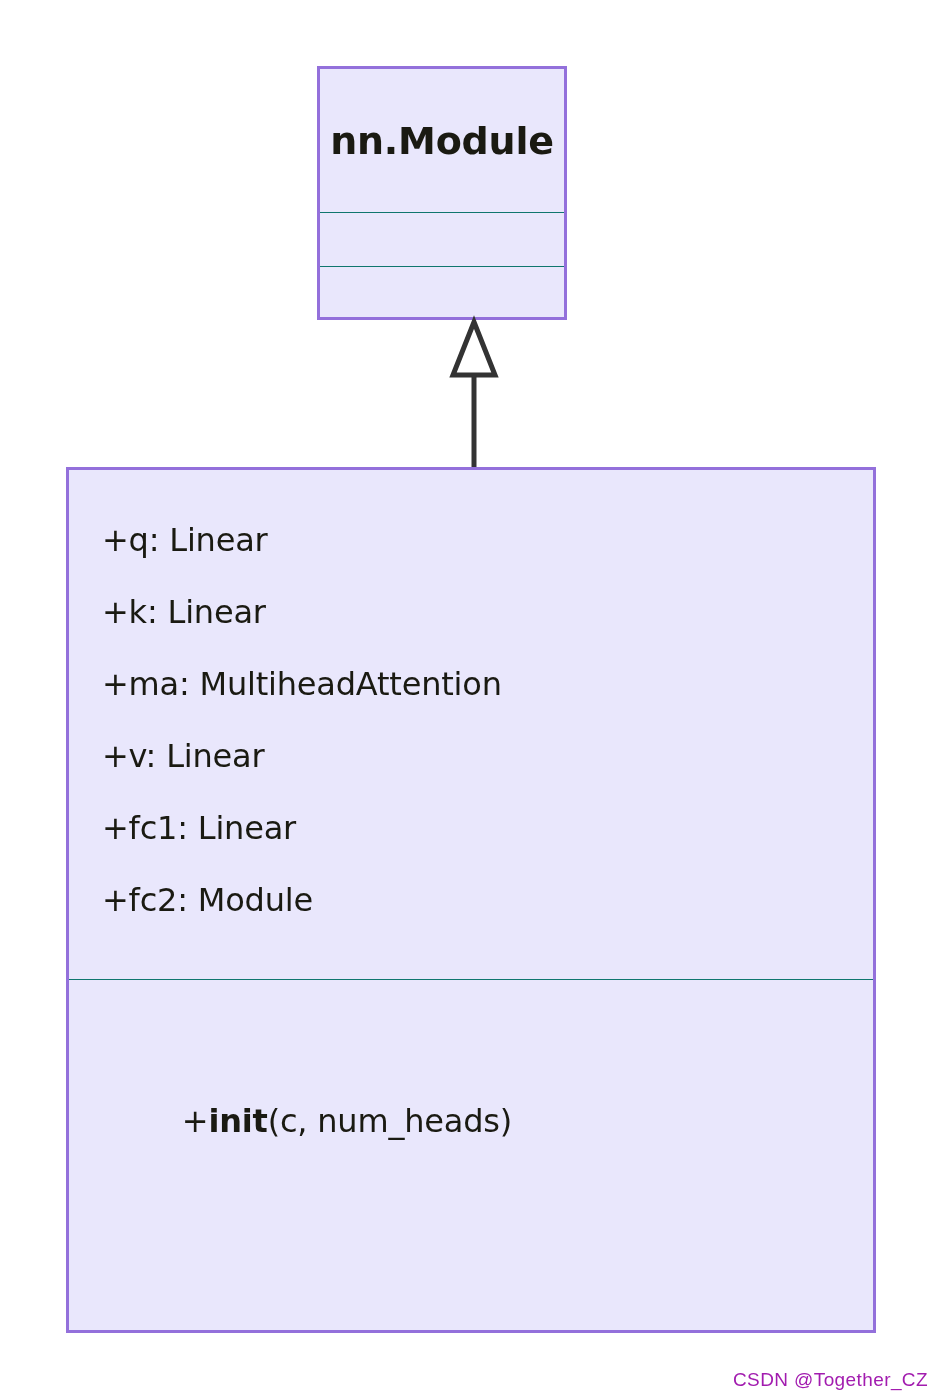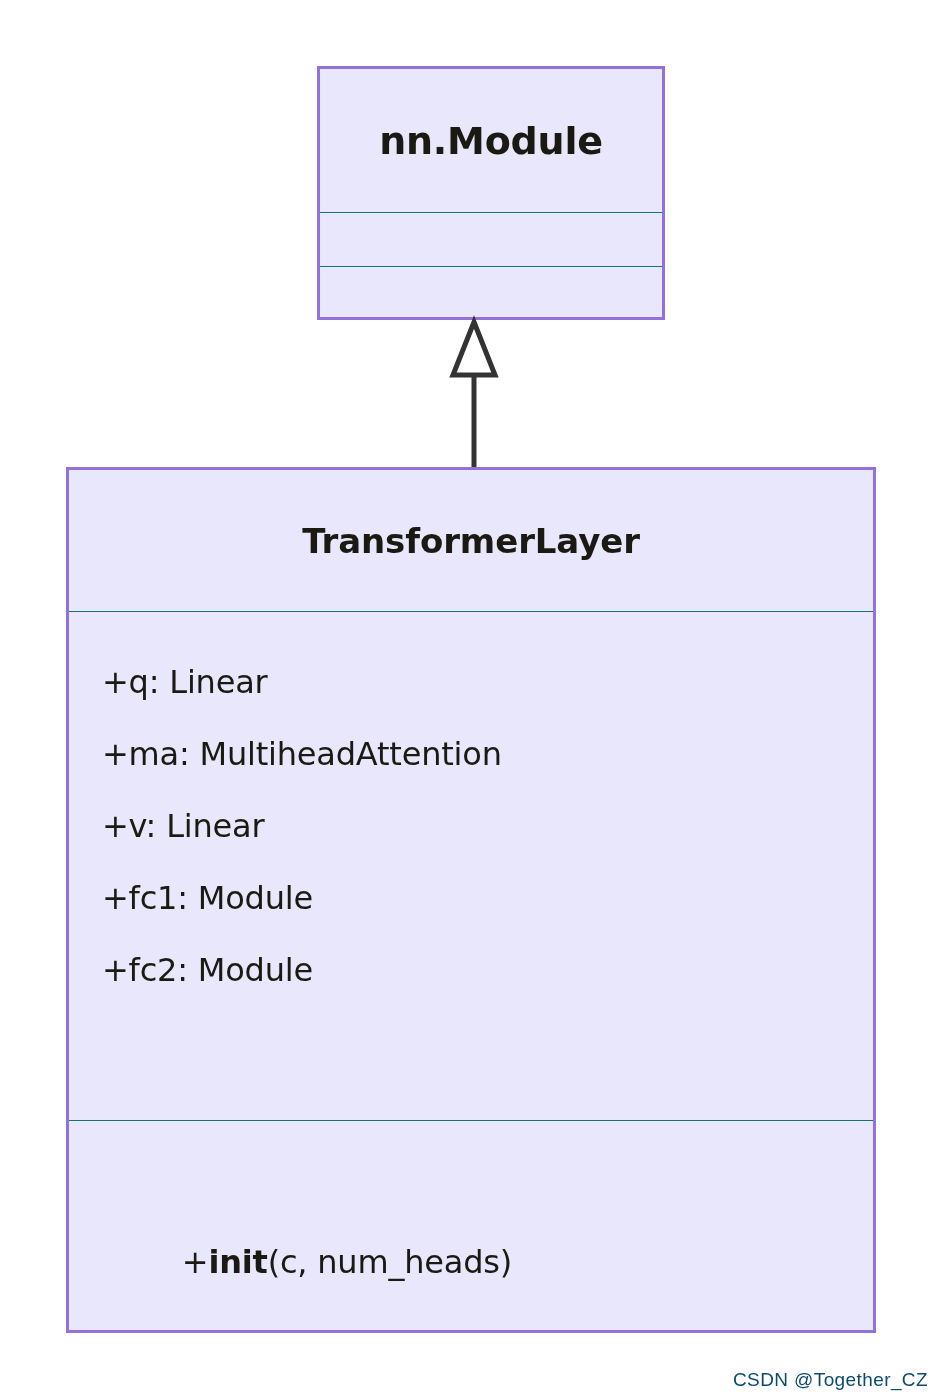--- a/index.html
+++ b/index.html
@@ -48,21 +48,21 @@
     justify-content: center;
     font-weight: bold;
     color: #1a1a12;
     text-align: center;
   }
 
   
   #class-nn-module {
     left: 317px;
     top: 66px;
-    width: 348px;
+    width: 250px;
     height: 254px;
   }
   #class-nn-module .uml-title {
     height: 145px;
     font-size: 38px;
     letter-spacing: -0.2px;
   }
   #class-nn-module .uml-attributes { height: 54px; }
   #class-nn-module .uml-methods    { height: 52px; }
 
@@ -107,21 +107,21 @@
     height: 160px;
     overflow: visible;
   }
 
   
   #watermark {
     position: absolute;
     right: 14px;
     bottom: 8px;
     font-size: 19px;
-    color: #0c4a6e;
+    color: #a21caf;
     letter-spacing: 0.4px;
     font-family: "Liberation Sans", sans-serif;
     user-select: none;
   }
 </style>
 </head>
 <body>
 
 <div id="diagram-canvas">
 
@@ -133,27 +133,27 @@
 
   <div id="generalization-connector">
     <svg width="90" height="160" viewBox="0 0 90 160">
       <polygon points="44,7 65,60 23,60" fill="#ffffff" stroke="#333333" stroke-width="5" stroke-linejoin="miter"></polygon>
       <line x1="44" y1="60" x2="44" y2="157" stroke="#333333" stroke-width="5"></line>
     </svg>
   </div>
 
   <div class="uml-class" id="class-transformer-layer">
 
-    <div class="uml-compartment uml-title">TransformerLayer</div>
 
     <div class="uml-compartment uml-attributes">
       <div class="uml-member">+q: Linear</div>
+      <div class="uml-member">+k: Linear</div>
       <div class="uml-member">+ma: MultiheadAttention</div>
       <div class="uml-member">+v: Linear</div>
-      <div class="uml-member">+fc1: Module</div>
+      <div class="uml-member">+fc1: Linear</div>
       <div class="uml-member">+fc2: Module</div>
     </div>
 
     <div class="uml-compartment uml-methods">
       <div class="uml-member">
         <span>+</span><b>init</b><span>(c, num_heads)</span>
       </div>
       <div class="uml-member">
         <b></b>
       </div>

